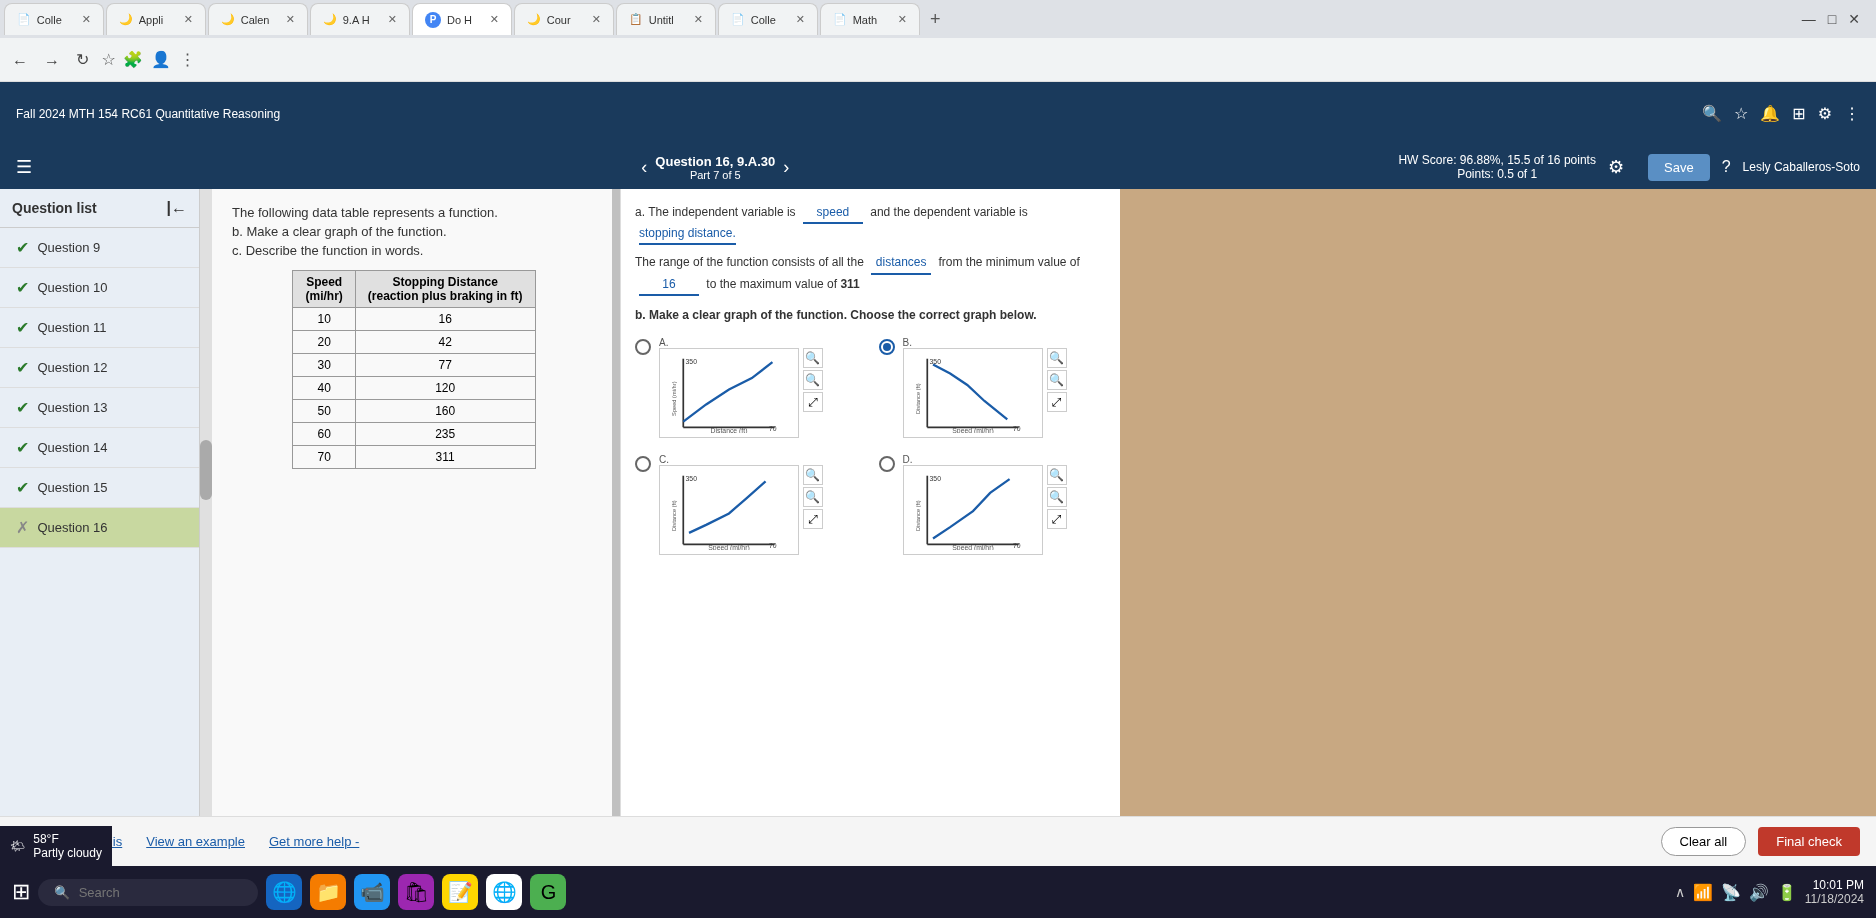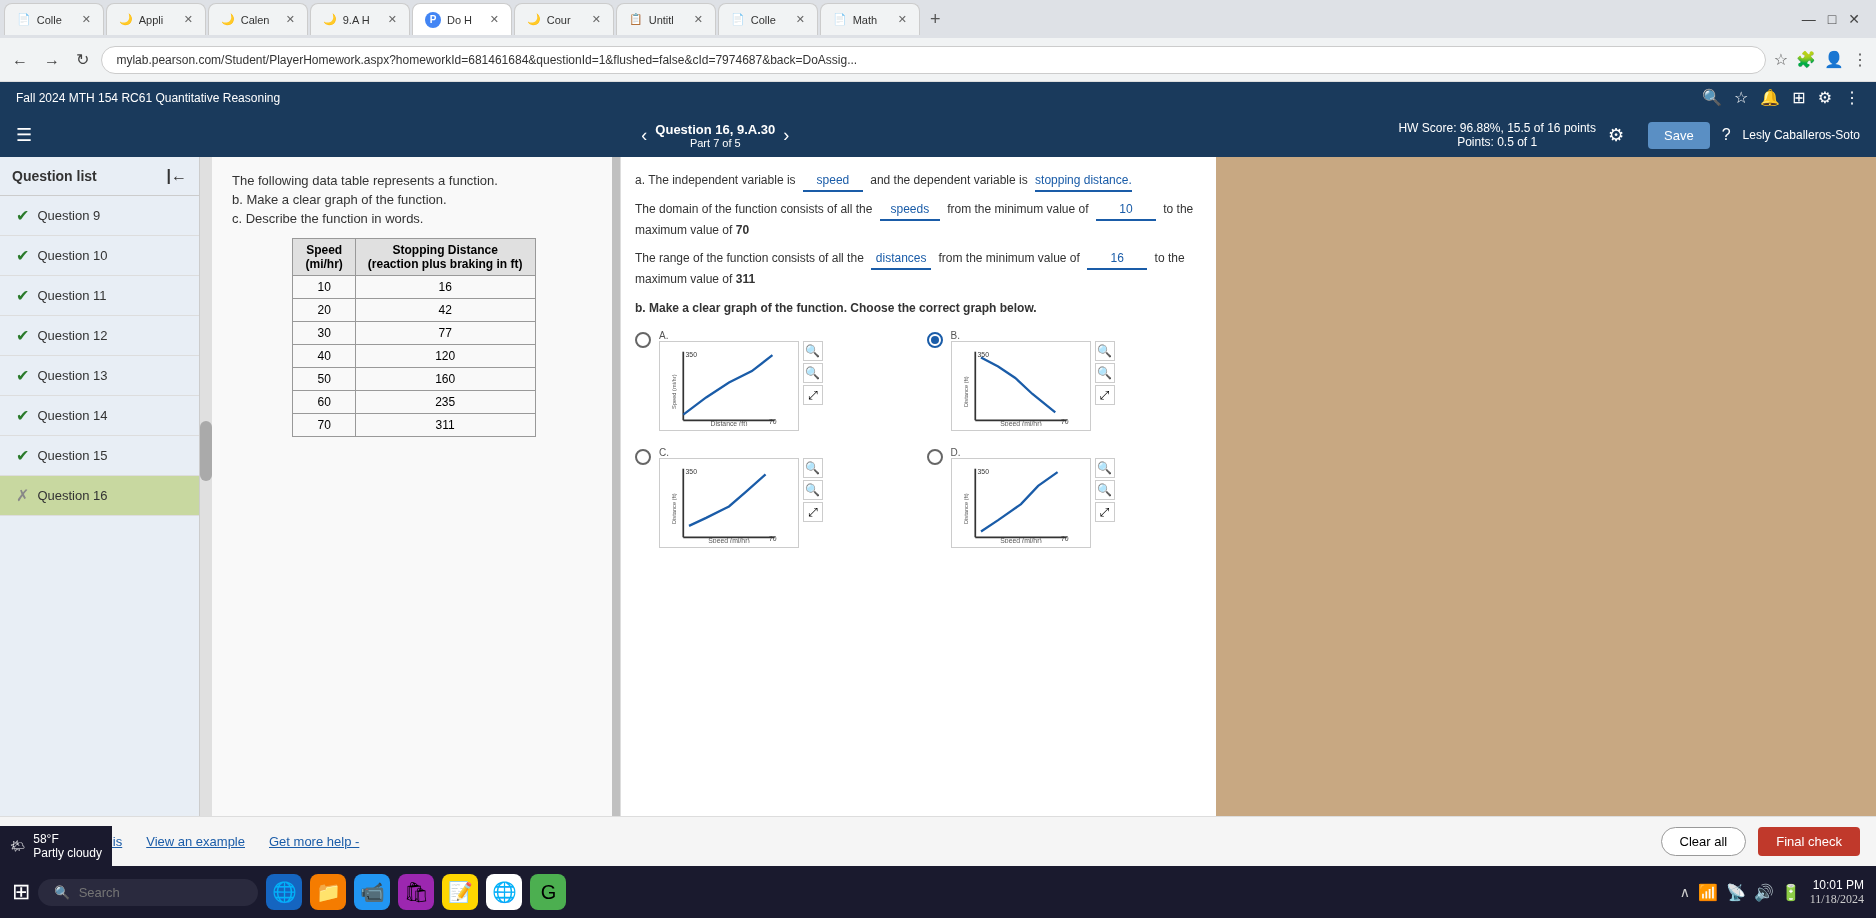--- a/index.html
+++ b/index.html
@@ -15,21 +15,21 @@
     .tab .tab-label { overflow: hidden; text-overflow: ellipsis; white-space: nowrap; font-size: 11px; }
     .tab-add { background: none; border: none; font-size: 18px; color: #555; cursor: pointer; padding: 0 8px; }
     .window-controls { margin-left: auto; display: flex; gap: 12px; padding-right: 12px; font-size: 14px; color: #444; }
 
     .address-bar-row { background: #f1f3f4; display: flex; align-items: center; height: 44px; padding: 0 8px; gap: 8px; border-bottom: 1px solid #ddd; }
     .nav-btn { background: none; border: none; font-size: 16px; cursor: pointer; color: #444; padding: 4px; }
     .address-bar { flex: 1; background: #fff; border: 1px solid #ccc; border-radius: 20px; padding: 6px 14px; font-size: 12px; color: #333; }
     .browser-icons { display: flex; align-items: center; gap: 8px; font-size: 16px; color: #555; }
 
     
-    .pearson-header { background: #1a3a5c; color: #fff; padding: 6px 16px; font-size: 12px; display: flex; align-items: center; gap: 8px; }
+    .pearson-header { background: #1a3a5c; color: #fff; padding: 22px 16px; font-size: 12px; display: flex; align-items: center; gap: 8px; }
     .pearson-header .course-title { font-size: 12px; }
     .pearson-header .header-icons { margin-left: auto; display: flex; gap: 12px; font-size: 16px; }
 
     
     .hw-header { background: #1a3a5c; color: #fff; padding: 8px 16px; display: flex; align-items: center; gap: 12px; }
     .hw-header .menu-icon { font-size: 18px; cursor: pointer; }
     .hw-title { font-size: 14px; font-weight: bold; }
     .question-nav { display: flex; align-items: center; gap: 8px; margin: 0 auto; }
     .question-nav .q-title { font-size: 13px; font-weight: bold; text-align: center; }
     .question-nav .q-sub { font-size: 11px; text-align: center; }
@@ -54,21 +54,21 @@
     .question-content { flex: 1; overflow-y: auto; padding: 16px; background: #f9f9f9; }
     .question-text { font-size: 13px; color: #333; margin-bottom: 10px; }
     .question-text p { margin-bottom: 4px; }
 
     
     .data-table { border-collapse: collapse; margin: 12px auto; }
     .data-table th, .data-table td { border: 1px solid #999; padding: 4px 12px; text-align: center; font-size: 12px; }
     .data-table th { background: #e0e0e0; font-weight: bold; }
 
     
-    .answer-panel { width: 596px; background: #fff; border-left: 1px solid #ddd; padding: 14px; overflow-y: auto; font-size: 12px; }
+    .answer-panel { width: 500px; background: #fff; border-left: 1px solid #ddd; padding: 14px; overflow-y: auto; font-size: 12px; }
     .answer-line { margin-bottom: 8px; line-height: 1.6; color: #333; }
     .inline-answer { display: inline-block; border-bottom: 2px solid #1a5ca8; min-width: 60px; text-align: center; font-size: 12px; color: #1a5ca8; margin: 0 4px; }
 
     
     .graph-options { display: grid; grid-template-columns: 1fr 1fr; gap: 16px; margin-top: 12px; }
     .graph-option { display: flex; align-items: flex-start; gap: 8px; }
     .radio-btn { width: 16px; height: 16px; border-radius: 50%; border: 2px solid #666; display: flex; align-items: center; justify-content: center; flex-shrink: 0; margin-top: 2px; }
     .radio-btn.selected { border-color: #1a5ca8; }
     .radio-btn.selected::after { content: ''; width: 8px; height: 8px; border-radius: 50%; background: #1a5ca8; }
     .graph-box { border: 1px solid #ccc; padding: 4px; position: relative; width: 140px; height: 90px; background: #fff; }
@@ -85,21 +85,21 @@
     .clear-btn { background: #fff; border: 1px solid #999; border-radius: 20px; padding: 6px 18px; font-size: 13px; cursor: pointer; }
     .final-btn { background: #c0392b; color: #fff; border: none; border-radius: 4px; padding: 6px 18px; font-size: 13px; cursor: pointer; }
 
     
     .taskbar { background: #1a1a2e; height: 52px; display: flex; align-items: center; padding: 0 12px; gap: 8px; }
     .taskbar-start { font-size: 22px; cursor: pointer; color: #fff; }
     .taskbar-search { display: flex; align-items: center; background: #2a2a3e; border-radius: 20px; padding: 6px 16px; gap: 8px; width: 220px; }
     .taskbar-search input { background: none; border: none; outline: none; color: #fff; font-size: 13px; width: 140px; }
     .taskbar-icons { display: flex; gap: 8px; margin-left: auto; align-items: center; }
     .taskbar-time { color: #fff; font-size: 12px; text-align: right; }
-    .taskbar-clock { font-size: 12px; color: #ccc; font-family: Liberation Serif, serif; }
+    .taskbar-clock { font-size: 12px; color: #ccc; }
     .taskbar-app { width: 36px; height: 36px; border-radius: 8px; display: flex; align-items: center; justify-content: center; font-size: 20px; cursor: pointer; }
 
     .graph-label { font-size: 10px; color: #555; }
 
     .scrollbar-area { width: 12px; background: #e0e0e0; position: relative; }
     .scrollbar-thumb { width: 12px; height: 60px; background: #aaa; position: absolute; top: 40%; border-radius: 6px; }
   </style>
 </head>
 <body>
 
@@ -156,21 +156,20 @@
       <span style="cursor:pointer;">—</span>
       <span style="cursor:pointer;">□</span>
       <span style="cursor:pointer;">✕</span>
     </div>
   </div>
 
   <div class="address-bar-row">
     <button class="nav-btn">←</button>
     <button class="nav-btn">→</button>
     <button class="nav-btn">↻</button>
-    <input class="address-bar" type="text" value="mylab.pearson.com/Student/PlayerHomework.aspx?homeworkId=681461684&amp;questionId=1&amp;flushed=false&amp;cId=7974687&amp;back=DoAssig..." style="">
     <div class="browser-icons">
       <span>☆</span>
       <span>🧩</span>
       <span>👤</span>
       <span>⋮</span>
     </div>
   </div>
 
   <div class="pearson-header">
     <span class="course-title">Fall 2024 MTH 154 RC61 Quantitative Reasoning</span>
@@ -299,28 +298,20 @@
     <div style="width:8px; background:#c0c0c0; cursor:col-resize;"></div>
 
     <div class="answer-panel">
       <div class="answer-line">
         <span>a. The independent variable is</span>
         <span class="inline-answer">speed</span>
         <span>and the dependent variable is</span>
         <span class="inline-answer">stopping distance.</span>
       </div>
 
-      <div class="answer-line">
-        <span>The domain of the function consists of all the</span>
-        <span class="inline-answer">speeds</span>
-        <span>from the minimum value of</span>
-        <span class="inline-answer">10</span>
-        <span>to the maximum value of</span>
-        <span style="font-weight:bold;">70</span>
-      </div>
 
       <div class="answer-line">
         <span>The range of the function consists of all the</span>
         <span class="inline-answer">distances</span>
         <span>from the minimum value of</span>
         <span class="inline-answer">16</span>
         <span>to the maximum value of</span>
         <span style="font-weight:bold;">311</span>
       </div>
 

